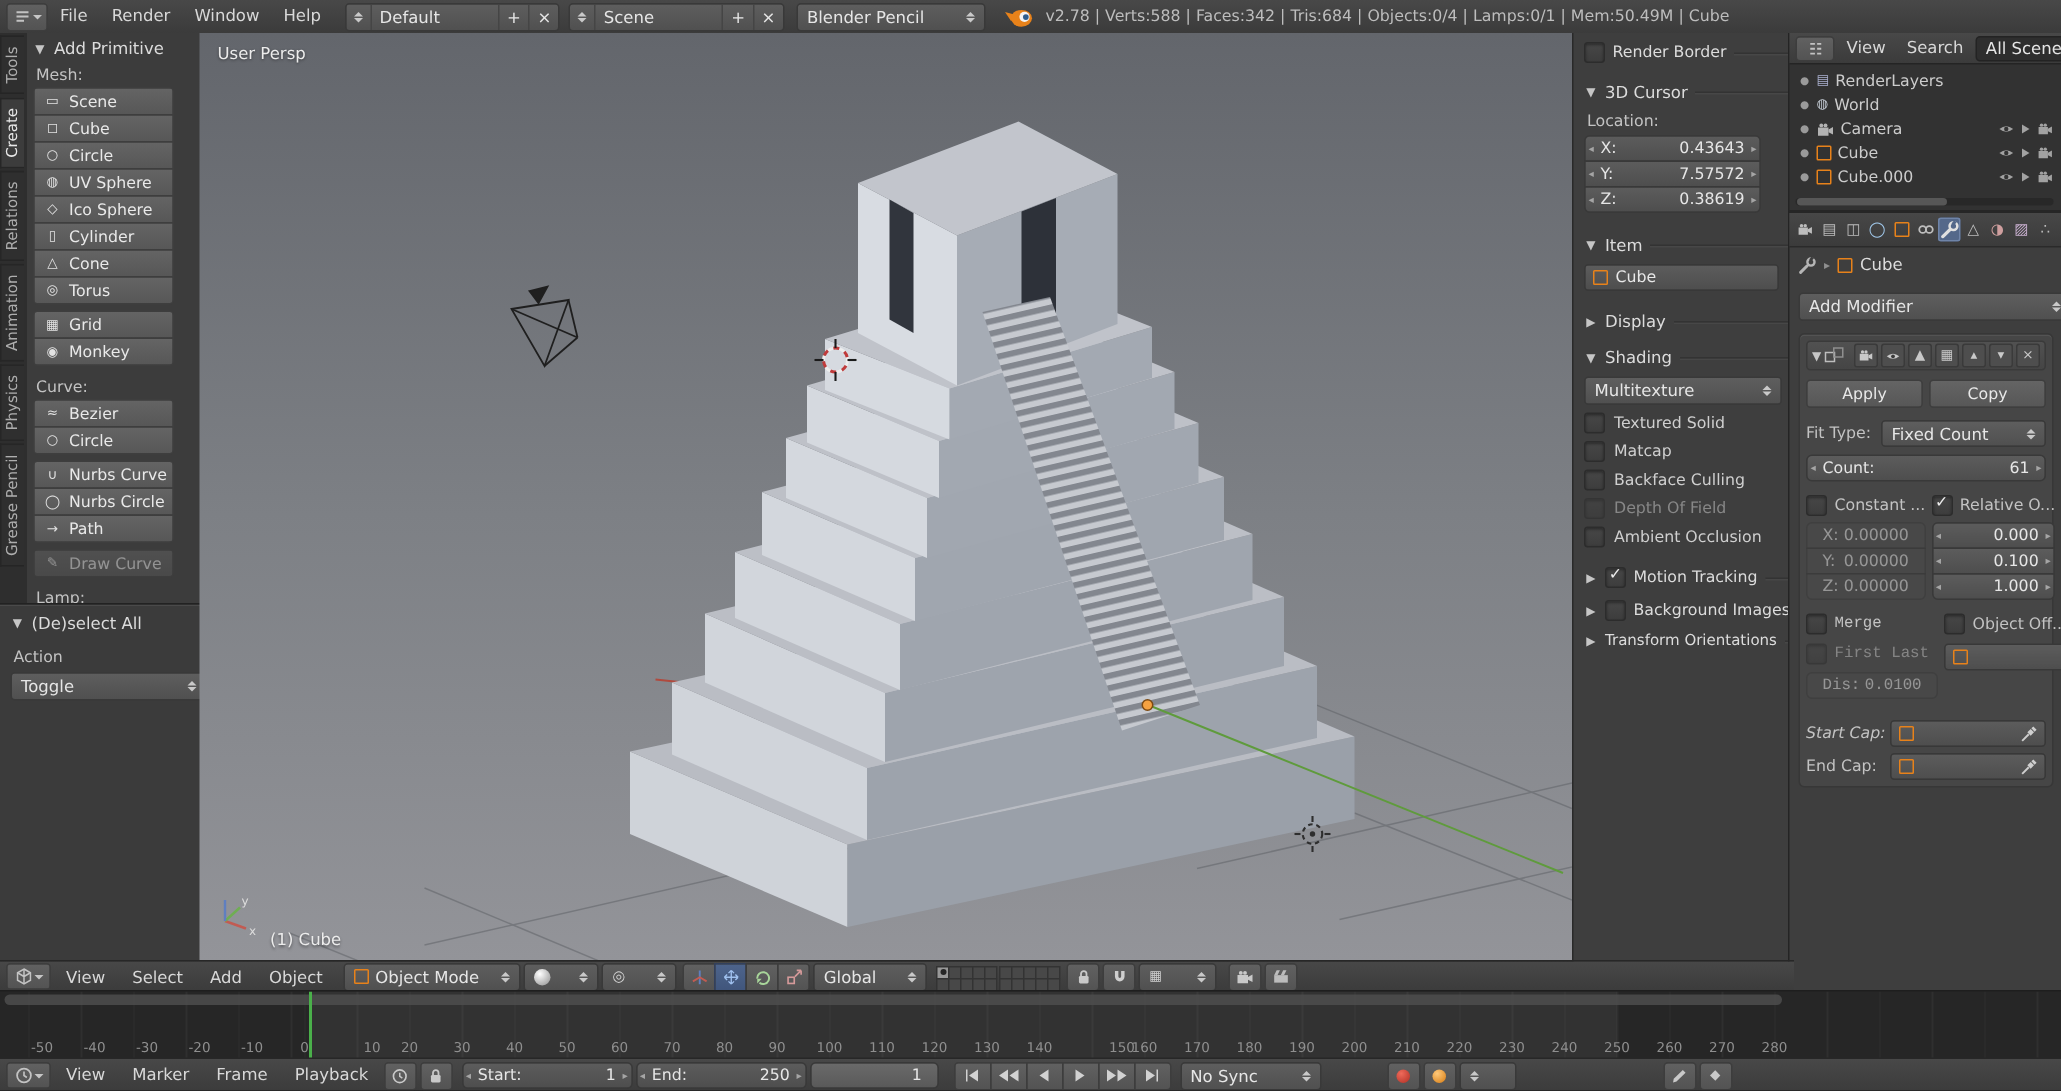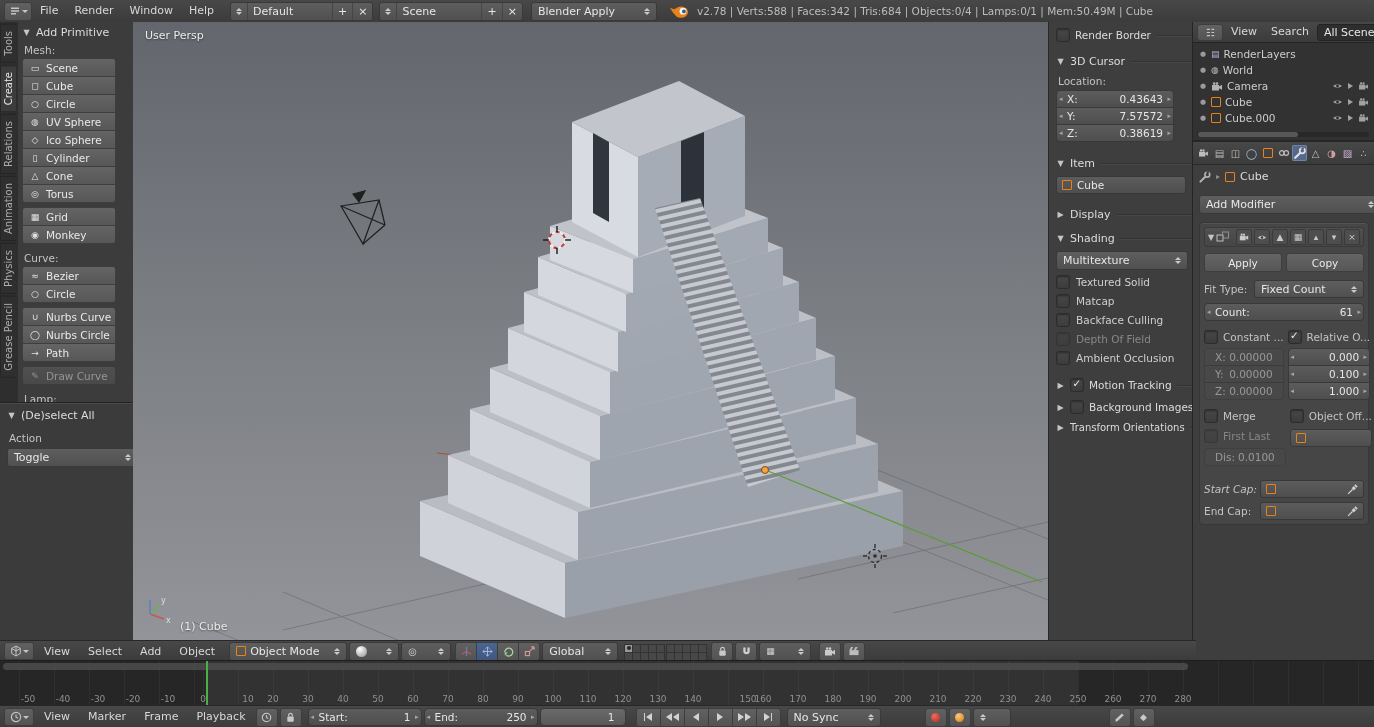--- a/index.html
+++ b/index.html
@@ -141,21 +141,21 @@
             <i></i>
             <i></i>
           </span>
     </span>
     <span class="seg" style="min-width:74px;">Scene</span>
     <span class="seg">+</span>
     <span class="seg">×</span>
   </span>
 
   <span class="dropdown" style="margin-left:8px;width:112px;">
-    <span>Blender Apply</span>
+    <span>Blender Pencil</span>
     <span class="updown">
           <i></i>
           <i></i>
         </span>
   </span>
 
   <svg width="20" height="15" viewBox="0 0 20 15" style="margin-left:12px;flex:none;">
     <path d="M1 4 L10 6.5 L5 10 Z" fill="#e8821a"></path>
     <ellipse cx="12" cy="8.2" rx="7" ry="5.6" fill="#e8821a"></ellipse>
     <circle cx="14" cy="7.2" r="3.4" fill="#f4f4f4"></circle>
@@ -731,21 +731,21 @@
                   <span class="val">0.100</span>
                 </div>
             <div class="slider">
                   <span class="val">1.000</span>
                 </div>
           </div>
         </div>
       </div>
 
       <div class="row" style="gap:4px;margin-top:9px;align-items:flex-start;">
-        <div style="flex:1;">
+        <div style="flex:1;font-family:Liberation Mono, monospace;">
           <div class="row" style="gap:5px;">
             <span class="checkbox"></span>
             <span class="label">Merge</span>
           </div>
           <div class="row dim" style="gap:5px;margin-top:6px;">
             <span class="checkbox"></span>
             <span class="label">First Last</span>
           </div>
           <div class="slider noarrows flat dim" style="margin-top:5px;">
             <span>Dis:</span>

